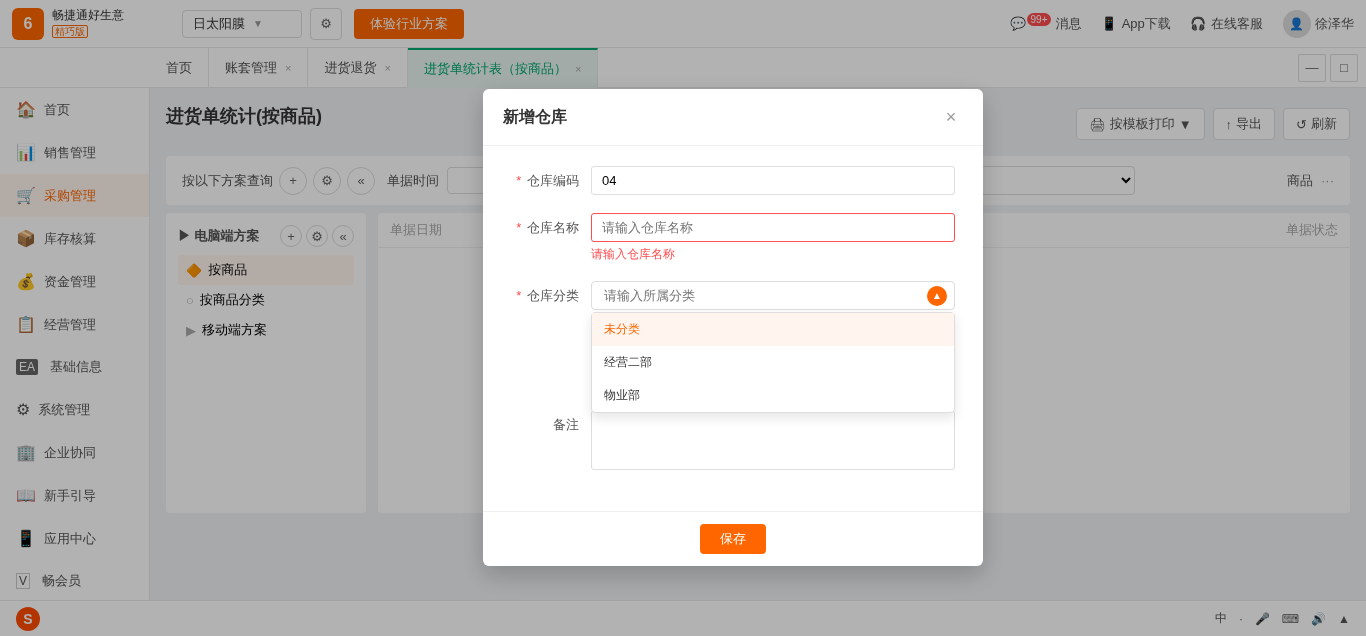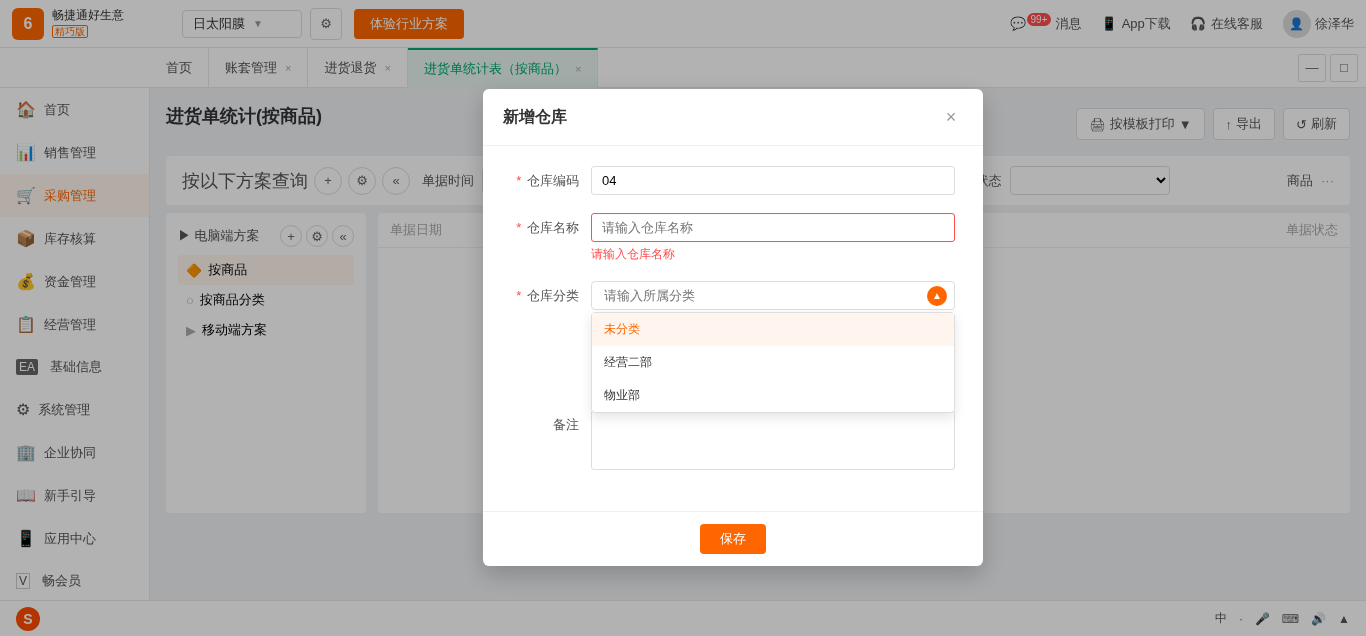--- a/index.html
+++ b/index.html
@@ -453,21 +453,21 @@
           </button>
           <button class="btn-outline">
             <span>↺</span>
             <span>刷新</span>
           </button>
         </div>
       </div>
 
       <div style="background:white;border-radius:4px;padding:10px 16px;margin-bottom:8px;display:flex;align-items:center;gap:12px;flex-wrap:wrap;">
         <div style="display:flex;align-items:center;gap:6px;">
-          <span style="color:#555;font-size:18px;white-space:nowrap;">按以下方案查询</span>
+          <span style="color:#555;font-size:13px;white-space:nowrap;">按以下方案查询</span>
           <div class="btn-icon-round">+</div>
           <div class="btn-icon-round">⚙</div>
           <div class="btn-icon-round">«</div>
         </div>
         <div style="display:flex;align-items:center;gap:8px;">
           <span style="color:#555;">单据时间</span>
           <input class="query-input" style="width: 120px;">
           <span style="color:#999;">~</span>
           <input class="query-input" style="width: 120px;">
         </div>
@@ -482,21 +482,21 @@
         <div style="display:flex;align-items:center;gap:8px;">
           <span style="color:#555;">商品</span>
           <span style="color:#999;">···</span>
         </div>
       </div>
 
       <div class="content-inner">
 
         <div class="left-panel">
           <div class="panel-header">
-            <span style="font-size:13px;color:#555;font-weight:normal;">▶ 电脑端方案</span>
+            <span style="font-size:13px;color:#555;font-weight:bold;">▶ 电脑端方案</span>
             <div class="panel-actions">
               <div class="btn-icon-round" style="width:22px;height:22px;">+</div>
               <div class="btn-icon-round" style="width:22px;height:22px;">⚙</div>
               <div class="btn-icon-round" style="width:22px;height:22px;">«</div>
             </div>
           </div>
           <div class="tree-item active">
             <span style="color:#ff6600;margin-right:6px;">🔶</span>
             <span>按商品</span>
           </div>

